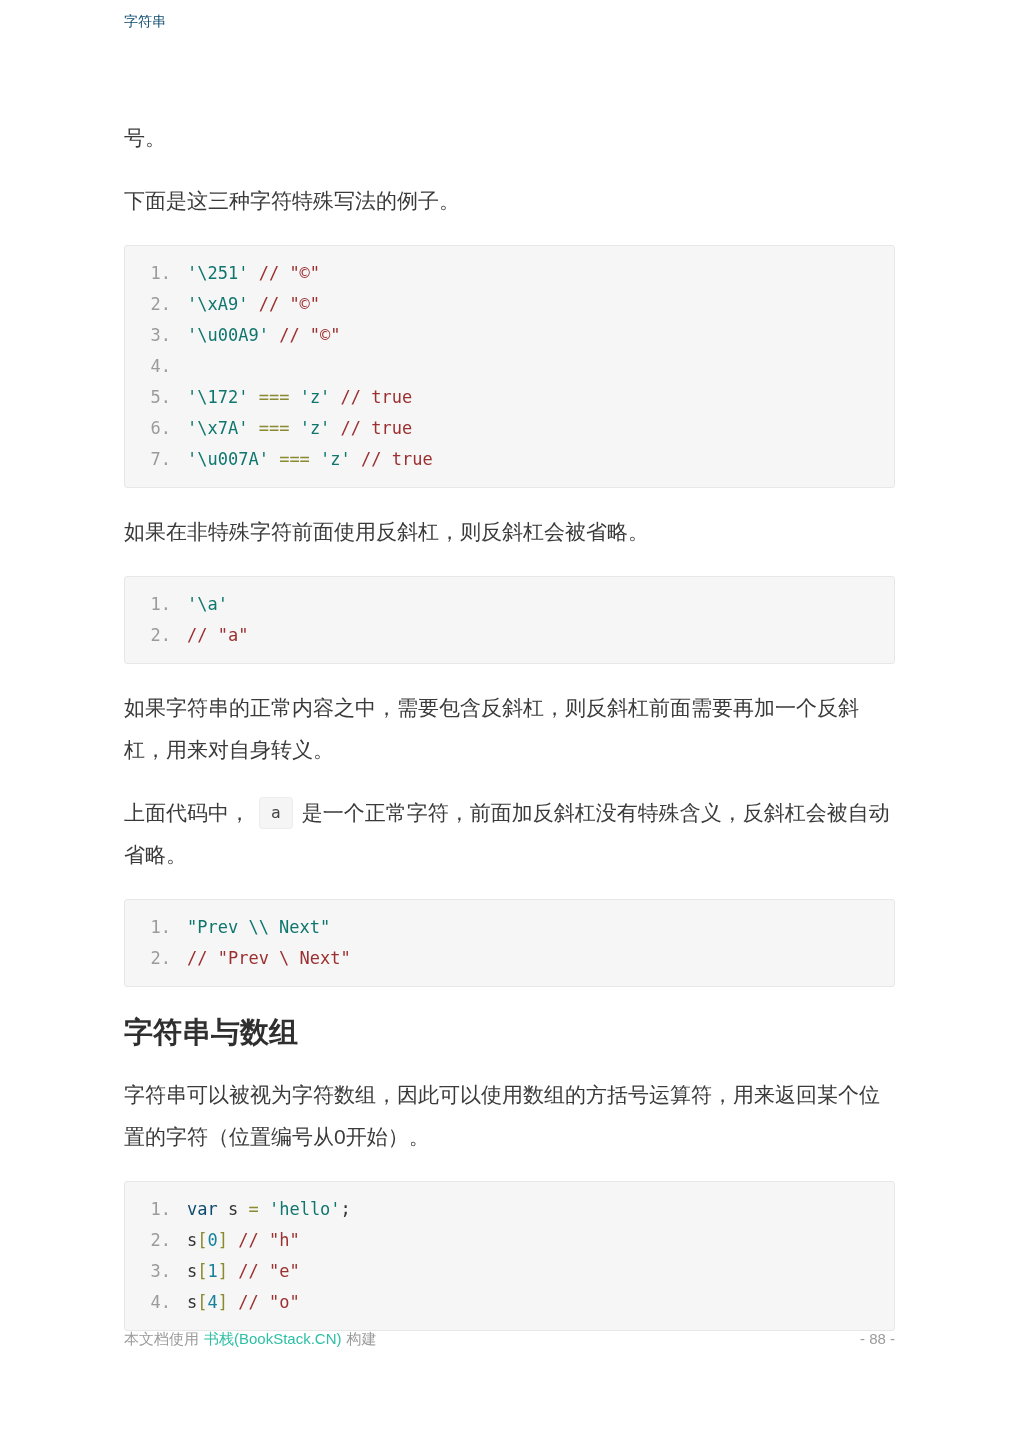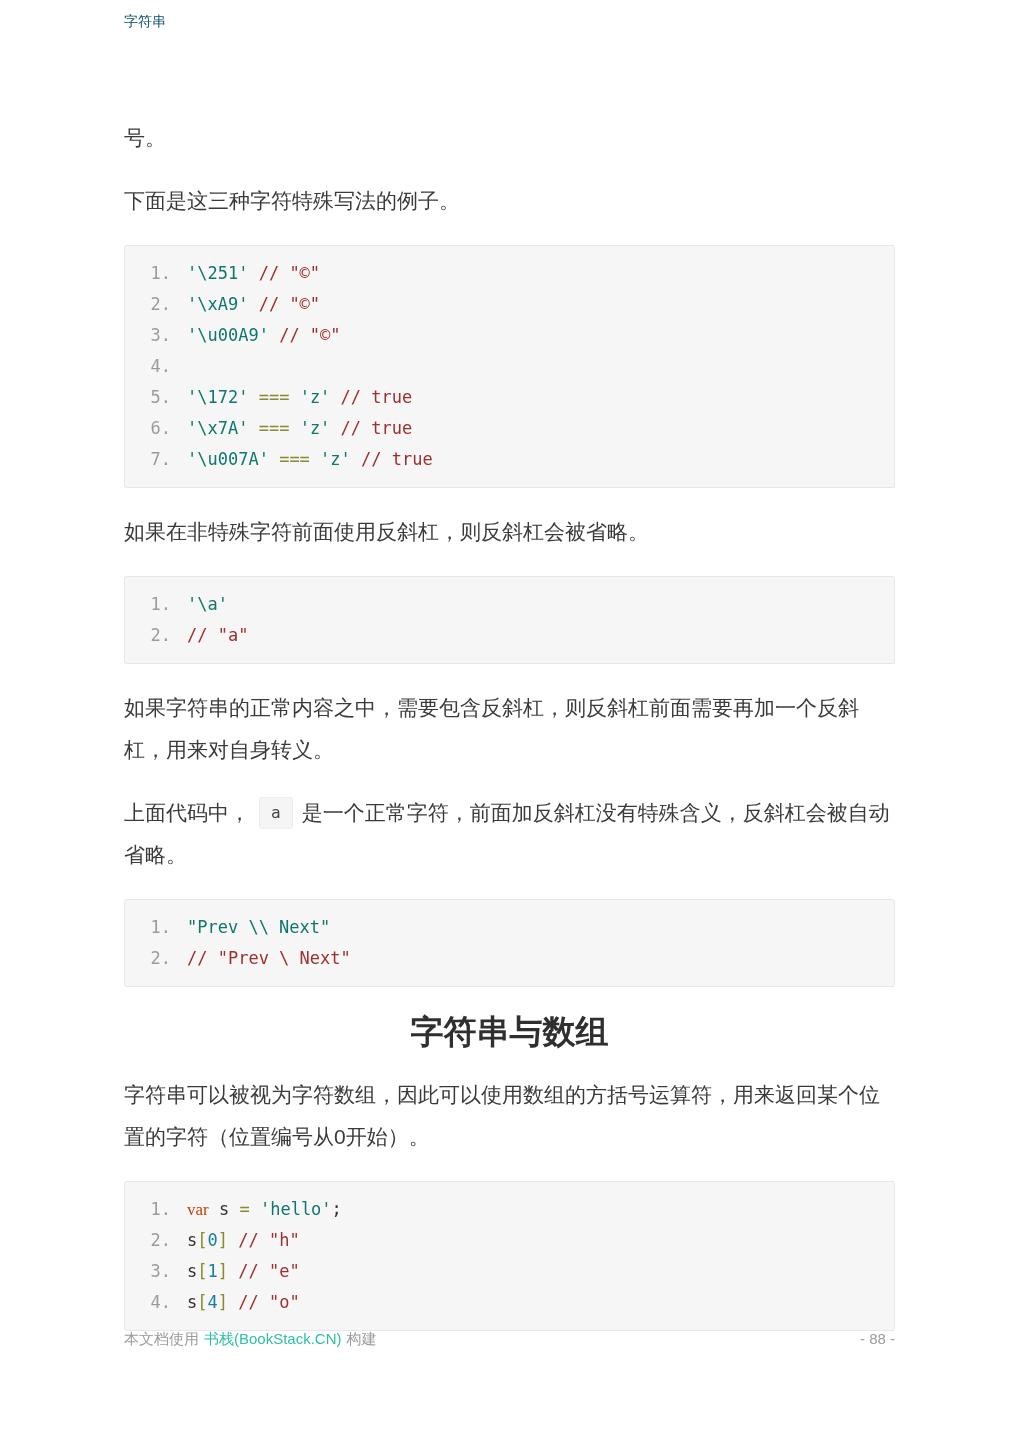--- a/index.html
+++ b/index.html
@@ -28,25 +28,24 @@
   }
   .content p {
     margin: 21px 0;
     font-size: 21px;
     line-height: 42px;
     color: #3a3a3a;
   }
   .content p:first-child { margin-top: 0; }
   h2.section-heading {
     margin: 24px 0 16px;
-    font-size: 33px;
+    font-size: 29px;
     line-height: 42px;
     font-weight: bold;
     color: #2f2f2f;
-    text-align: center;
   }
   .code-block {
     margin: 23px 0;
     padding: 12px 0;
     background: #f6f6f6;
     border: 1px solid #e7e7e7;
     border-radius: 3px;
     box-sizing: border-box;
     font-family: "DejaVu Sans Mono", monospace;
     font-size: 17px;
@@ -59,21 +58,21 @@
   .ln {
     flex: 0 0 46px;
     text-align: right;
     margin-right: 16px;
     color: #9b9b9b;
     user-select: none;
   }
   .code-text { color: #333333; }
   .tok-str { color: #0f766e; }
   .tok-com { color: #9c2f2f; }
-  .tok-kw  { color: #c2410c; font-family: Liberation Serif, serif; }
+  .tok-kw  { color: #0c4a6e; }
   .tok-num { color: #17819c; }
   .tok-op  { color: #8a8a30; }
   .inline-code {
     display: inline-block;
     font-family: "DejaVu Sans Mono", monospace;
     font-size: 16px;
     line-height: 20px;
     color: #444444;
     background: #f5f5f5;
     border: 1px solid #ededed;

